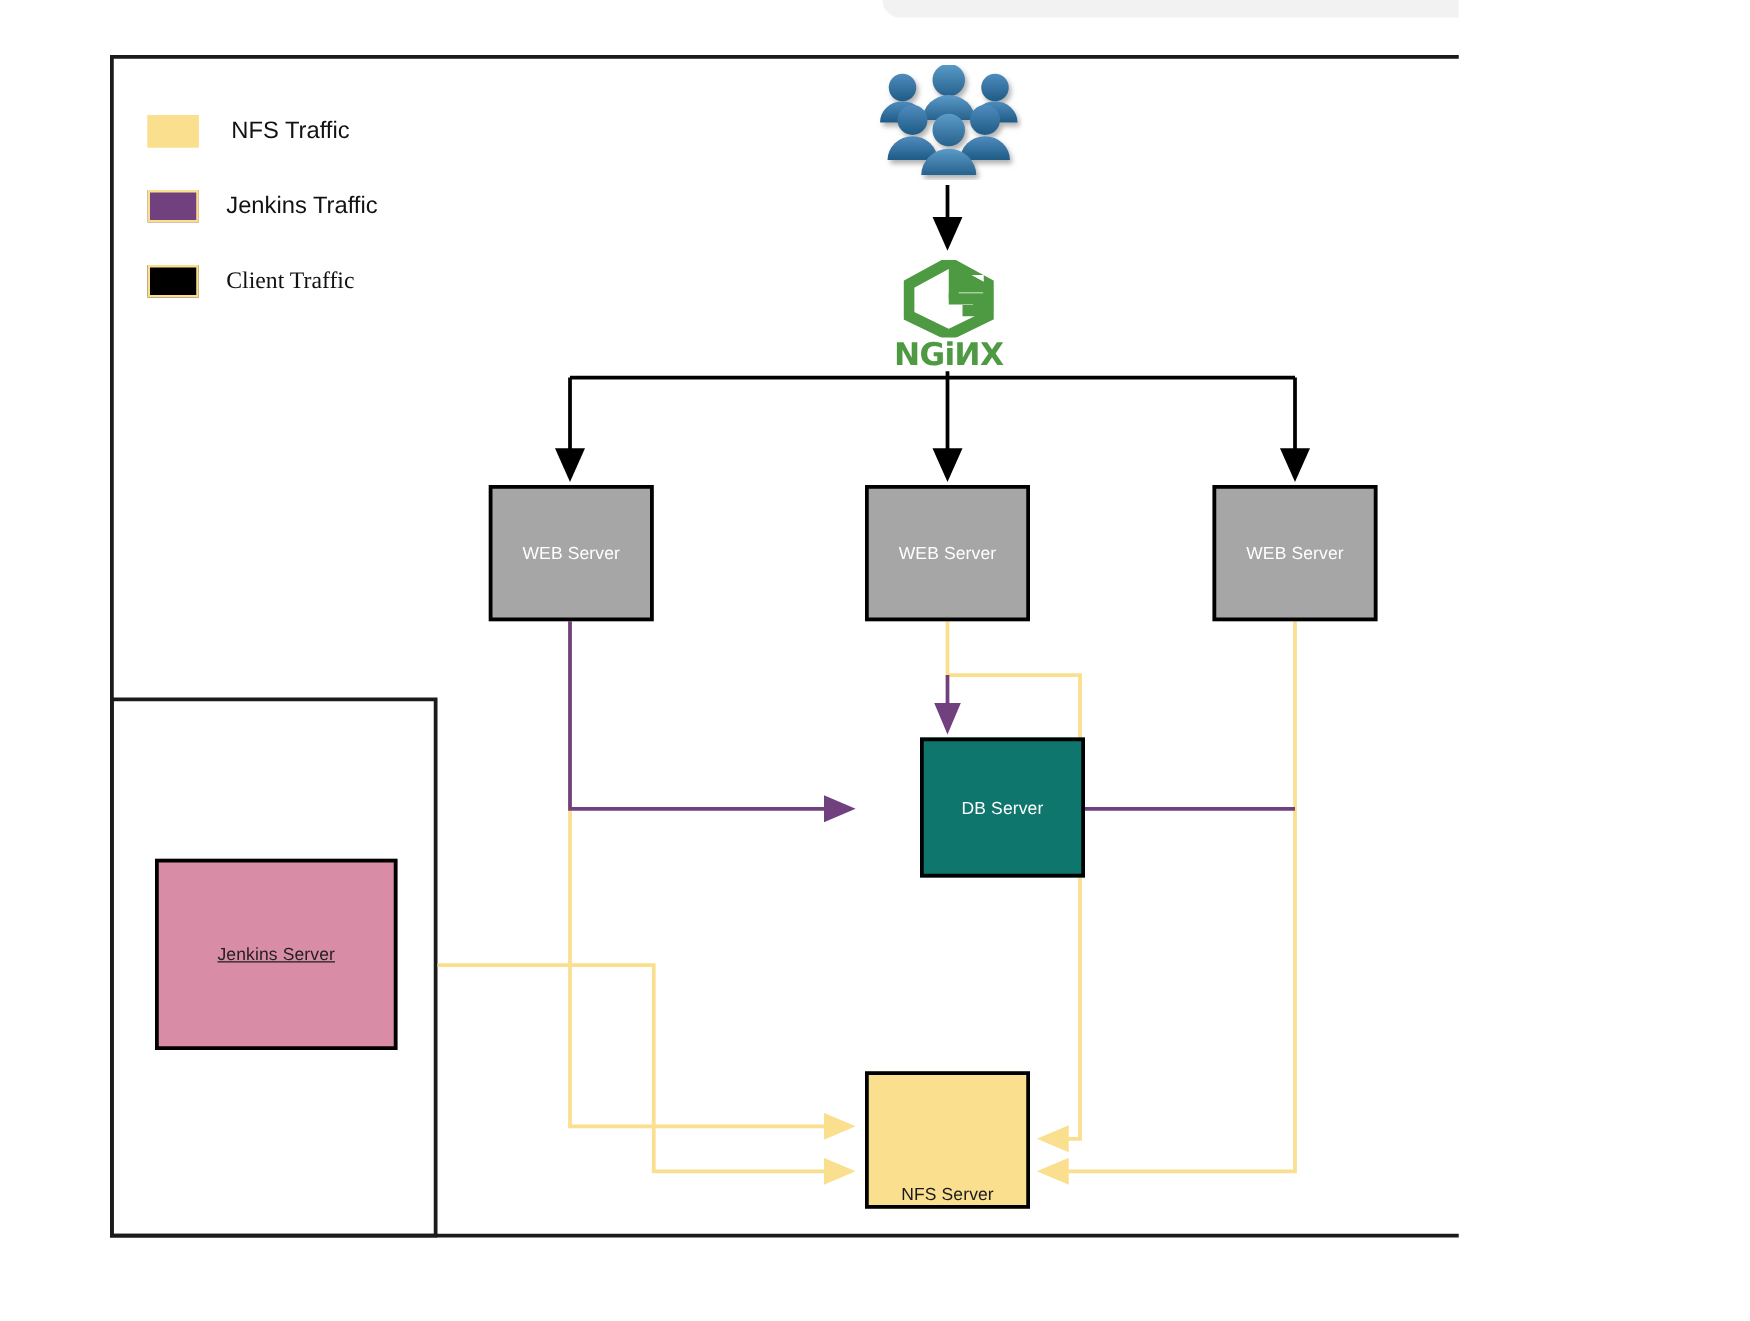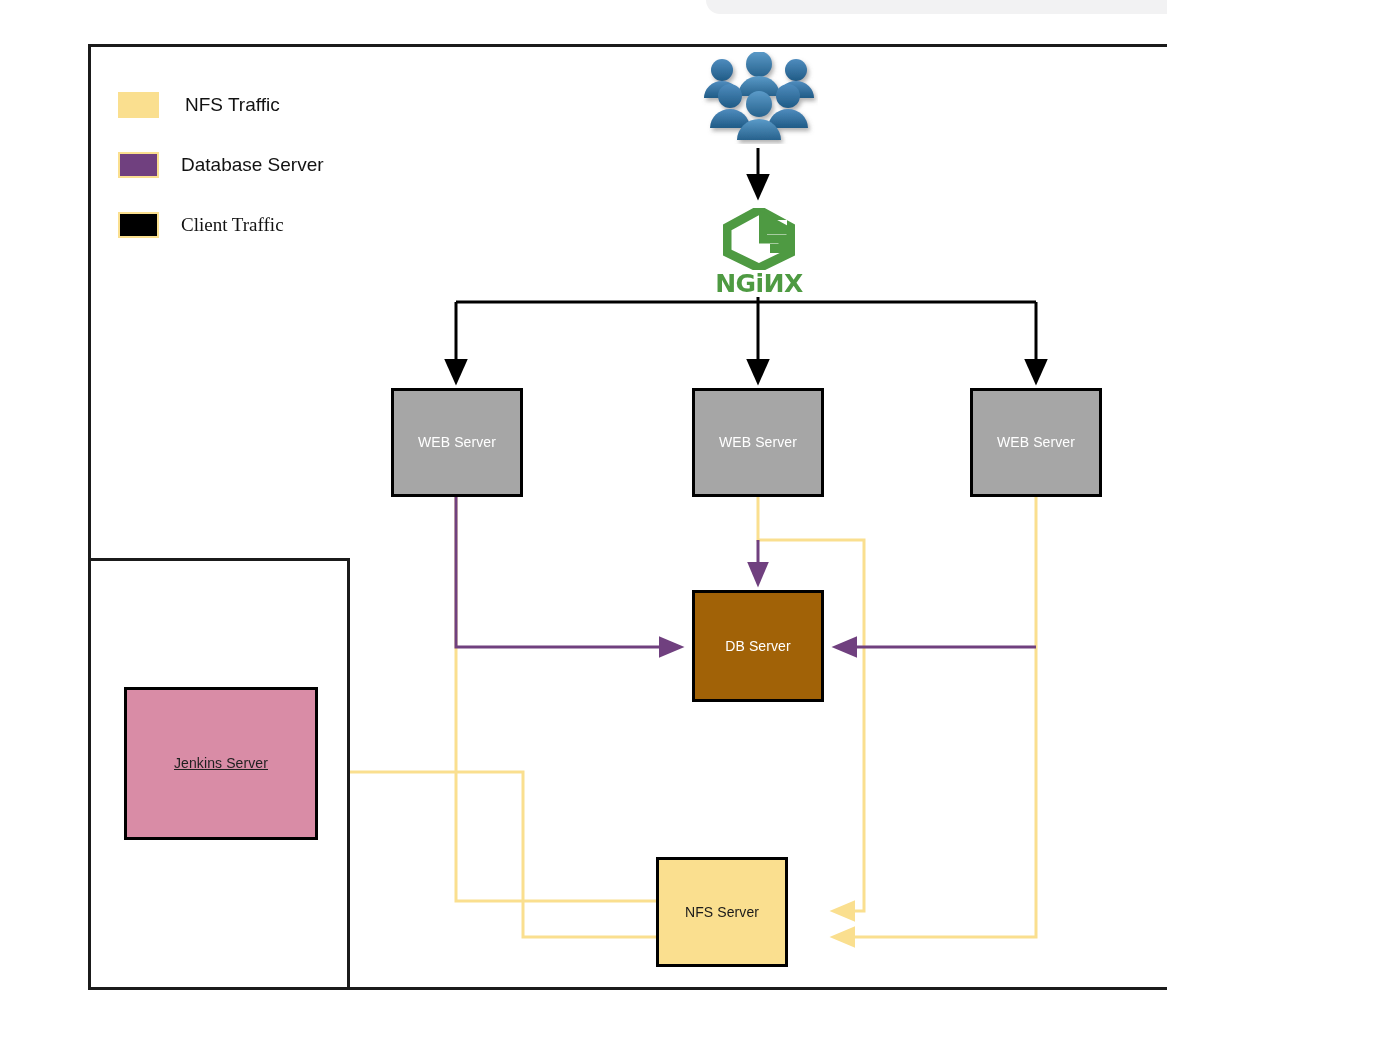--- a/index.html
+++ b/index.html
@@ -46,22 +46,23 @@
     font-size: 14px;
     line-height: 1.2;
     text-align: center;
     letter-spacing: .1px;
   }
   .node-web {
     background: #a6a6a6;
     color: #ffffff;
   }
   .node-db {
-    background: #a16207;
+    background: #0f766e;
     color: #ffffff;
+    margin-left: 44px;
   }
   .node-nfs {
     background: #fadf8f;
     color: #1a1a1a;
   }
   .node-jenkins {
     background: #d98ca6;
     color: #1f1f1f;
     text-decoration: underline;
   }
@@ -157,21 +158,21 @@
 
   <div class="container-box" id="inner-container" style="left:88px; top:558px; width:262px; height:432px;"></div>
 
   <div id="legend">
     <div class="legend-row" id="legend-row-nfs">
       <div class="legend-swatch sw-nfs"></div>
       <div class="legend-label">NFS Traffic</div>
     </div>
     <div class="legend-row" id="legend-row-db">
       <div class="legend-swatch sw-db"></div>
-      <div class="legend-label">Database Server</div>
+      <div class="legend-label">Jenkins Traffic</div>
     </div>
     <div class="legend-row" id="legend-row-client">
       <div class="legend-swatch sw-client"></div>
       <div class="legend-label">Client Traffic</div>
     </div>
   </div>
 
   <div id="users-icon">
     <svg width="118" height="92" viewBox="0 0 118 92" xmlns="http://www.w3.org/2000/svg">
       <defs>
@@ -279,21 +280,21 @@
   </div>
 
   <div class="node node-web" id="node-web3" style="left:970px; top:388px; width:132px; height:109px;">
     <span>WEB Server</span>
   </div>
 
   <div class="node node-db" id="node-db" style="left:692px; top:590px; width:132px; height:112px;">
     <span>DB Server</span>
   </div>
 
-  <div class="node node-nfs" id="node-nfs" style="left:656px; top:857px; width:132px; height:110px;">
+  <div class="node node-nfs" id="node-nfs" style="left:692px; top:857px; width:132px; height:110px;align-items:flex-end;">
     <span>NFS Server</span>
   </div>
 
   <div class="node node-jenkins" id="node-jenkins" style="left:124px; top:687px; width:194px; height:153px;">
     <span>Jenkins Server</span>
   </div>
 
 </div>
 
 </body></html>

